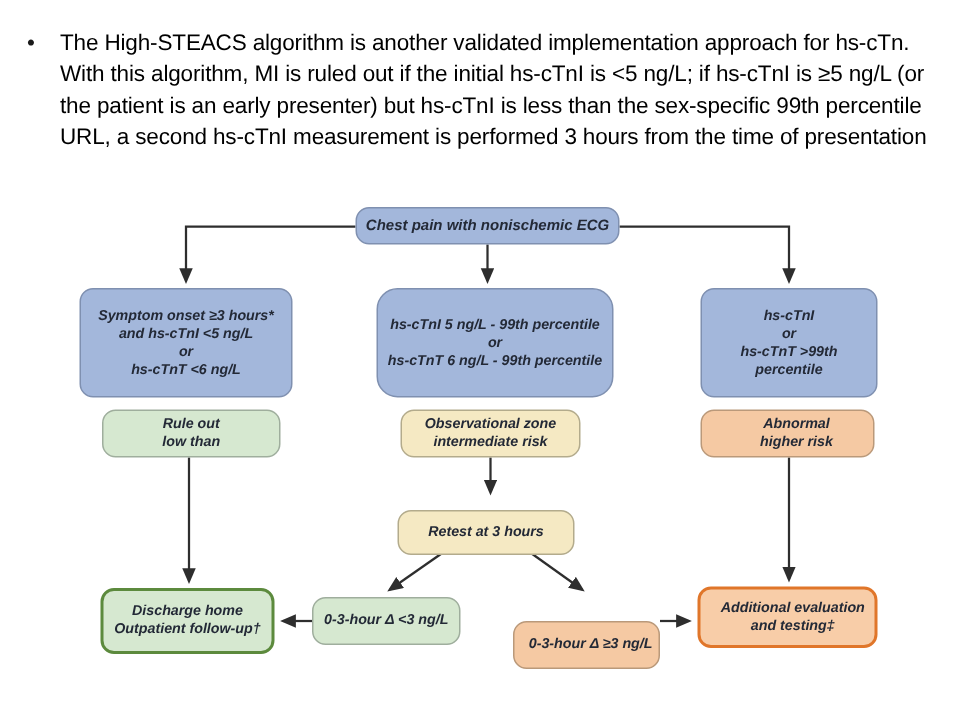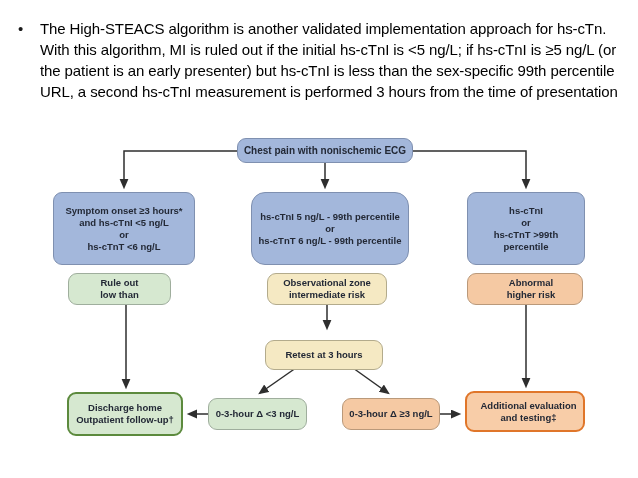--- a/index.html
+++ b/index.html
@@ -11,21 +11,21 @@
   .bullet{font-size:15px;line-height:21px;color:#1a1a1a;width:22px;flex:0 0 22px;}
   .para{margin:0;font-size:15px;line-height:21px;color:#000000;width:582px;letter-spacing:-0.1px;}
 
   
   .diagram{position:absolute;left:0;top:130px;width:638px;height:348px;}
   .connectors{position:absolute;left:0;top:0;width:638px;height:348px;}
 
   .node{position:absolute;box-sizing:border-box;display:flex;flex-direction:column;
         align-items:center;justify-content:center;text-align:center;
         border-radius:9px;border:1px solid #8a8f98;color:#232936;
-        font-weight:bold;font-size:9.5px;line-height:12px;padding:2px 4px;}
+        font-weight:bold;font-size:9.5px;line-height:12px;padding:2px 4px;font-style:italic;}
   .blue{background:#a3b7db;border-color:#7f90b0;}
   .green{background:#d6e8d0;border-color:#9fae9d;}
   .yellow{background:#f5e9c3;border-color:#b3ab8c;}
   .orange{background:#f5c9a3;border-color:#ba997a;}
   .green-strong{background:#d6e8d0;border:2.5px solid #5c8a3d;}
   .orange-strong{background:#f8cda8;border:2.5px solid #e0762a;padding-left:11px;}
   .root{font-size:10px;}
 </style>
 </head>
 <body>
@@ -75,21 +75,21 @@
       <div>or</div>
       <div>hs-cTnT 6 ng/L - 99th percentile</div>
     </div>
 
     <div class="node blue" style="left:467px;top:62px;width:118px;height:73px;">
       <div>hs-cTnI</div>
       <div>or</div>
       <div>hs-cTnT &gt;99th percentile</div>
     </div>
 
-    <div class="node green" style="left:68px;top:143px;width:103px;height:32px;">
+    <div class="node green" style="left:68px;top:143px;width:119px;height:32px;">
       <div>Rule out</div>
       <div>low than</div>
     </div>
 
     <div class="node yellow" style="left:267px;top:143px;width:120px;height:32px;">
       <div>Observational zone</div>
       <div>intermediate risk</div>
     </div>
 
     <div class="node orange" style="left:467px;top:143px;width:116px;height:32px;padding-left:16px;">
@@ -103,21 +103,21 @@
 
     <div class="node green-strong" style="left:67px;top:262px;width:116px;height:44px;">
       <div>Discharge home</div>
       <div>Outpatient follow-up†</div>
     </div>
 
     <div class="node green" style="left:208px;top:268px;width:99px;height:32px;">
       <div>0-3-hour Δ &lt;3 ng/L</div>
     </div>
 
-    <div class="node orange" style="left:342px;top:268px;width:98px;height:32px;">
+    <div class="node orange" style="left:342px;top:284px;width:98px;height:32px;align-items:flex-end;">
       <div>0-3-hour Δ ≥3 ng/L</div>
     </div>
 
     <div class="node orange-strong" style="left:465px;top:261px;width:120px;height:41px;">
       <div>Additional evaluation</div>
       <div>and testing‡</div>
     </div>
 
   </div>
 </div>

